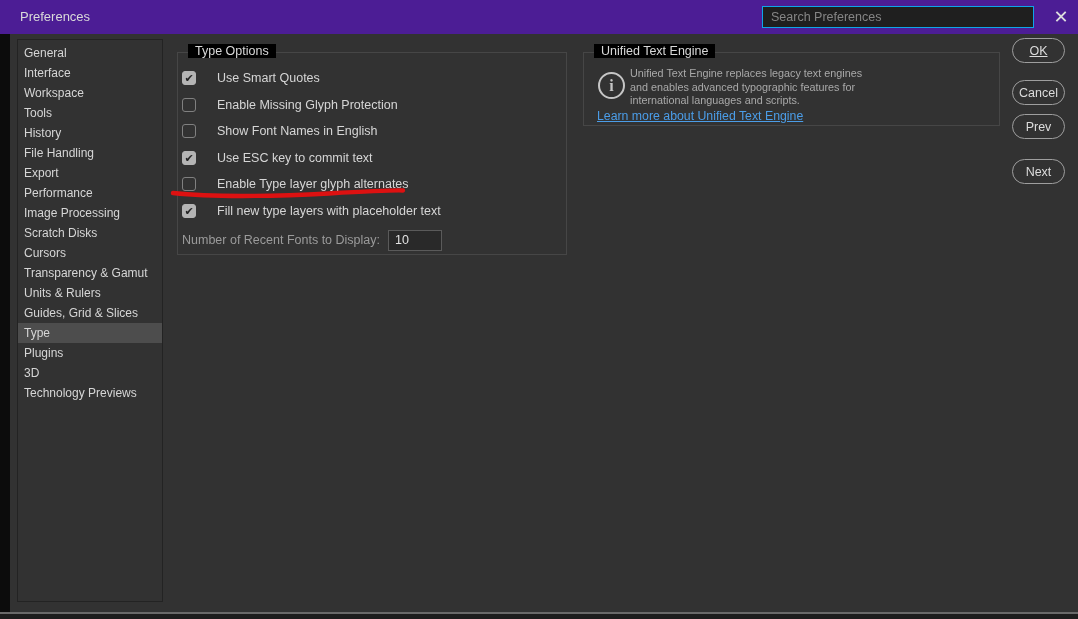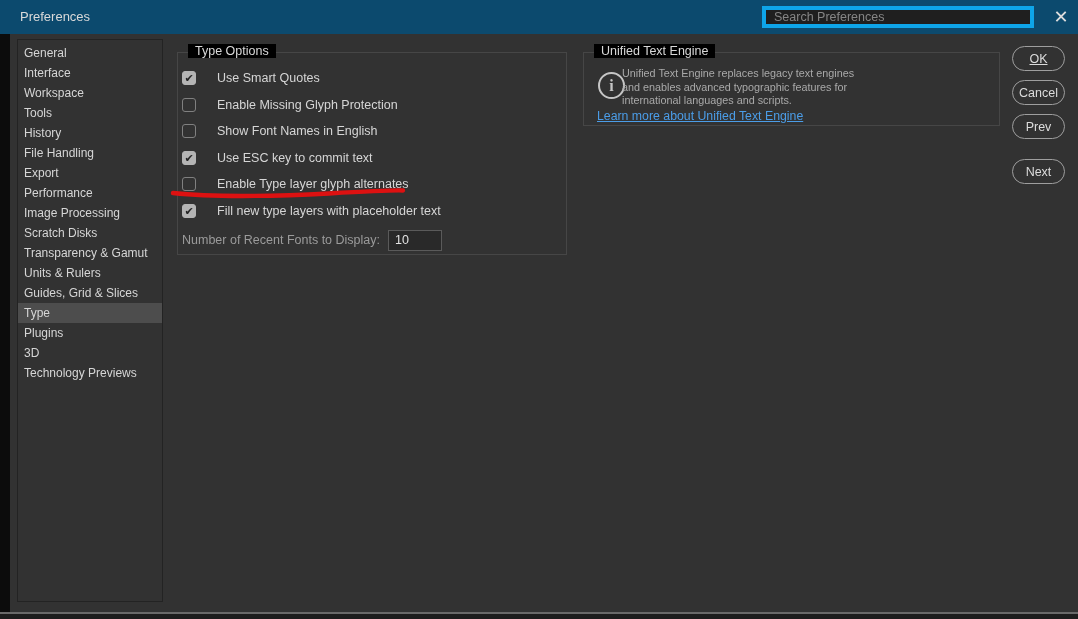--- a/index.html
+++ b/index.html
@@ -1,25 +1,25 @@
 <!DOCTYPE html>
 <html><head>
 <meta charset="utf-8">
 <style>
   * { margin:0; padding:0; box-sizing:border-box; }
   html,body { width:1078px; height:619px; overflow:hidden; background:#0c0c0c;
     font-family:"Liberation Sans","DejaVu Sans",sans-serif; }
 
   
   .titlebar { position:absolute; left:0; top:0; width:1078px; height:34px;
-    background:#0c4a6e; }
+    background:#4c1d95; }
   .titlebar-title { position:absolute; left:20px; top:0; line-height:34px;
     font-size:13px; color:#d9d9d9; }
   .search-input { position:absolute; left:762px; top:6px; width:272px; height:22px;
-    background:#1f1f1f; border:4px solid #0ea5e9; color:#cfcfcf;
+    background:#1f1f1f; border:1px solid #0ea5e9; color:#cfcfcf;
     font-family:"Liberation Sans",sans-serif; font-size:12.5px; padding:0 8px; outline:none; }
   .search-input::placeholder { color:#858585; }
   .close-btn { position:absolute; left:1044px; top:0; width:34px; height:34px;
     display:flex; align-items:center; justify-content:center;
     color:#dedede; font-size:18px; cursor:default; }
 
   
   .left-strip { position:absolute; left:0; top:34px; width:10px; height:578px; background:#0c0c0c; }
   .bottom-line { position:absolute; left:0; top:612px; width:1078px; height:2px; background:#6a6a6a; }
   .bottom-strip { position:absolute; left:0; top:614px; width:1078px; height:5px; background:#1d1d1d; }
@@ -62,21 +62,21 @@
   
   .red-underline { position:absolute; left:159px; top:151px; width:240px; height:16px;
     pointer-events:none; }
 
   
   .info-icon { position:absolute; left:14px; top:19px; width:27px; height:27px;
     border:2px solid #c6c6c6; border-radius:50%;
     display:flex; align-items:center; justify-content:center;
     font-family:"Liberation Serif","DejaVu Serif",serif; font-weight:bold;
     font-size:16px; color:#c6c6c6; }
-  .ute-desc { position:absolute; left:38px; top:14px; width:250px;
+  .ute-desc { position:absolute; left:46px; top:14px; width:250px;
     font-size:10.8px; line-height:13.5px; color:#a9a9a9; }
   .ute-link { position:absolute; left:13px; top:56px; font-size:12.3px;
     color:#4b9de8; text-decoration:underline; cursor:pointer; white-space:nowrap; }
 
   
   .dlg-btn { position:absolute; left:1002px; width:53px; height:25px;
     border:1.5px solid #9e9e9e; border-radius:13px; background:transparent;
     color:#dcdcdc; font-family:"Liberation Sans",sans-serif; font-size:12.5px;
     display:flex; align-items:center; justify-content:center; cursor:default; }
 </style>
@@ -97,20 +97,21 @@
       <div class="sb-item">General</div>
       <div class="sb-item">Interface</div>
       <div class="sb-item">Workspace</div>
       <div class="sb-item">Tools</div>
       <div class="sb-item">History</div>
       <div class="sb-item">File Handling</div>
       <div class="sb-item">Export</div>
       <div class="sb-item">Performance</div>
       <div class="sb-item">Image Processing</div>
       <div class="sb-item">Scratch Disks</div>
+      <div class="sb-item">Cursors</div>
       <div class="sb-item">Transparency &amp; Gamut</div>
       <div class="sb-item">Units &amp; Rulers</div>
       <div class="sb-item">Guides, Grid &amp; Slices</div>
       <div class="sb-item selected">Type</div>
       <div class="sb-item">Plugins</div>
       <div class="sb-item">3D</div>
       <div class="sb-item">Technology Previews</div>
     </div>
 
   <div class="groupbox gb-type">
@@ -152,21 +153,21 @@
   </svg>
 
   <div class="groupbox gb-ute">
     <div class="gb-legend">Unified Text Engine</div>
     <div class="info-icon">i</div>
     <div class="ute-desc">Unified Text Engine replaces legacy text engines and enables advanced typographic features for international languages and scripts.</div>
     <div class="ute-link">Learn more about Unified Text Engine</div>
   </div>
 
   <div id="dlg-buttons">
-      <div class="dlg-btn" style="top: 12px; text-decoration: underline;">OK</div>
+      <div class="dlg-btn" style="top: 4px; text-decoration: underline;">OK</div>
       <div class="dlg-btn" style="top: 46px;">Cancel</div>
       <div class="dlg-btn" style="top: 80px;">Prev</div>
       <div class="dlg-btn" style="top: 125px;">Next</div>
     </div>
 </div>
 
 <div class="bottom-line"></div>
 <div class="bottom-strip"></div>
 
 </body></html>

